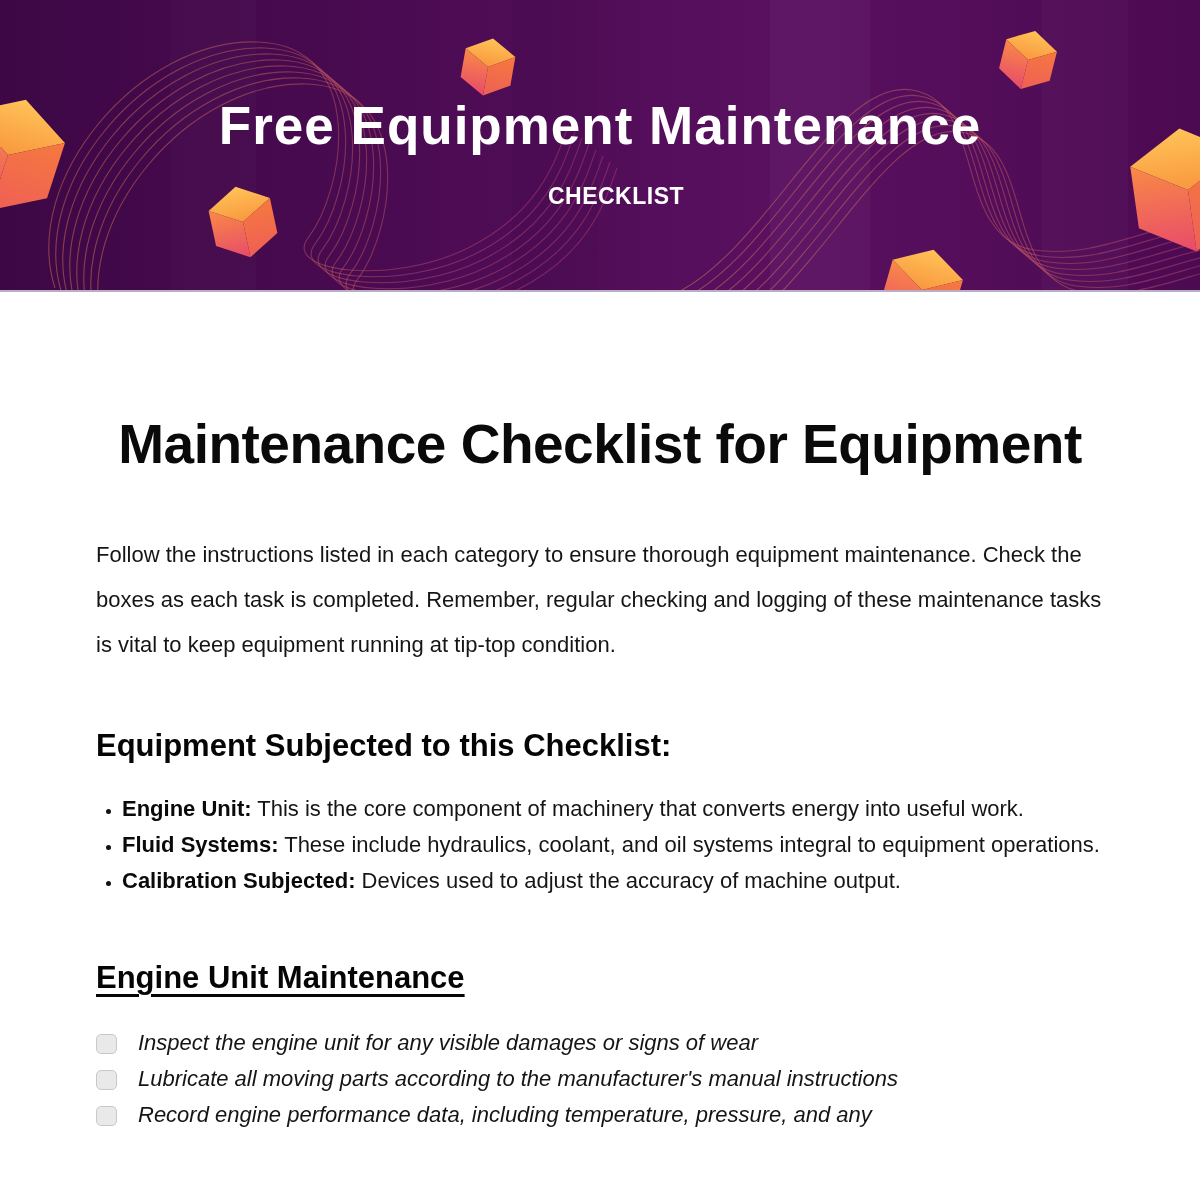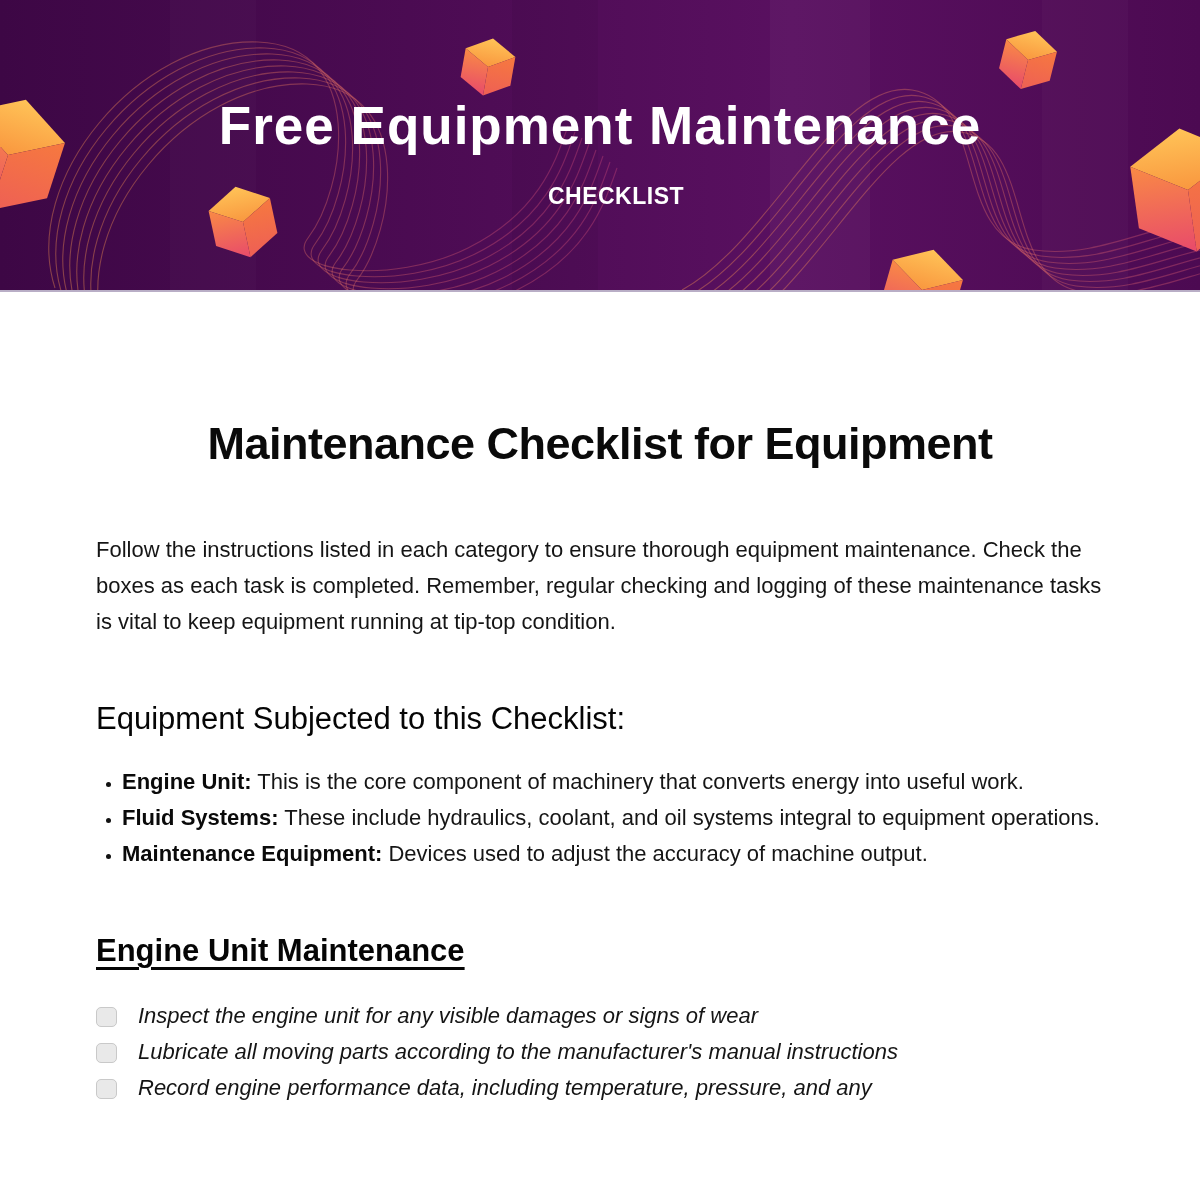--- a/index.html
+++ b/index.html
@@ -22,27 +22,27 @@
   }
   .banner-subtitle{
     position:absolute;top:167px;left:0;width:100%;text-align:center;
     color:#ffffff;font-size:23px;font-weight:700;letter-spacing:0.5px;
     margin:16px;
   }
   
   .content{padding:0 96px;color:#151515;}
   .main-title{
     margin:126px 0 0 0;text-align:center;
-    font-size:45px;font-weight:800;letter-spacing:-0.5px;color:#0a0a0a;line-height:52px;
+    font-size:55px;font-weight:800;letter-spacing:-0.5px;color:#0a0a0a;line-height:52px;
   }
   .intro{
-    margin:62px 0 0 0;font-size:22px;line-height:36px;color:#151515;
+    margin:62px 0 0 0;font-size:22px;line-height:45px;color:#151515;
   }
   .section-heading{
-    margin:60px 0 0 0;font-size:31px;font-weight:400;color:#050505;line-height:38px;
+    margin:60px 0 0 0;font-size:31px;font-weight:700;color:#050505;line-height:38px;
   }
   .bullet-list{
     margin:26px 0 0 0;padding:0 0 0 26px;list-style:disc;
   }
   .bullet-list li{
     font-size:22px;line-height:36px;color:#151515;
   }
   .bullet-list li::marker{font-size:16px;color:#111;}
   .bullet-list b{font-weight:700;color:#0a0a0a;text-align:center;}
   .underlined-heading{
@@ -132,21 +132,21 @@
 
   <h2 class="main-title">Maintenance Checklist for Equipment</h2>
 
   <p class="intro">Follow the instructions listed in each category to ensure thorough equipment maintenance. Check the boxes as each task is completed. Remember, regular checking and logging of these maintenance tasks is vital to keep equipment running at tip-top condition.</p>
 
   <h3 class="section-heading">Equipment Subjected to this Checklist:</h3>
 
   <ul class="bullet-list">
     <li><b>Engine Unit:</b><span> This is the core component of machinery that converts energy into useful work.</span></li>
     <li><b>Fluid Systems:</b><span> These include hydraulics, coolant, and oil systems integral to equipment operations.</span></li>
-    <li><b>Maintenance Equipment:</b><span> Devices used to adjust the accuracy of machine output.</span></li>
+    <li><b>Calibration Subjected:</b><span> Devices used to adjust the accuracy of machine output.</span></li>
   </ul>
 
   <h3 class="underlined-heading">Engine Unit Maintenance</h3>
 
   <div class="checklist">
     <div class="check-row">
       <span class="checkbox" role="checkbox" aria-checked="false"></span>
       <span>Inspect the engine unit for any visible damages or signs of wear</span>
     </div>
     <div class="check-row">

